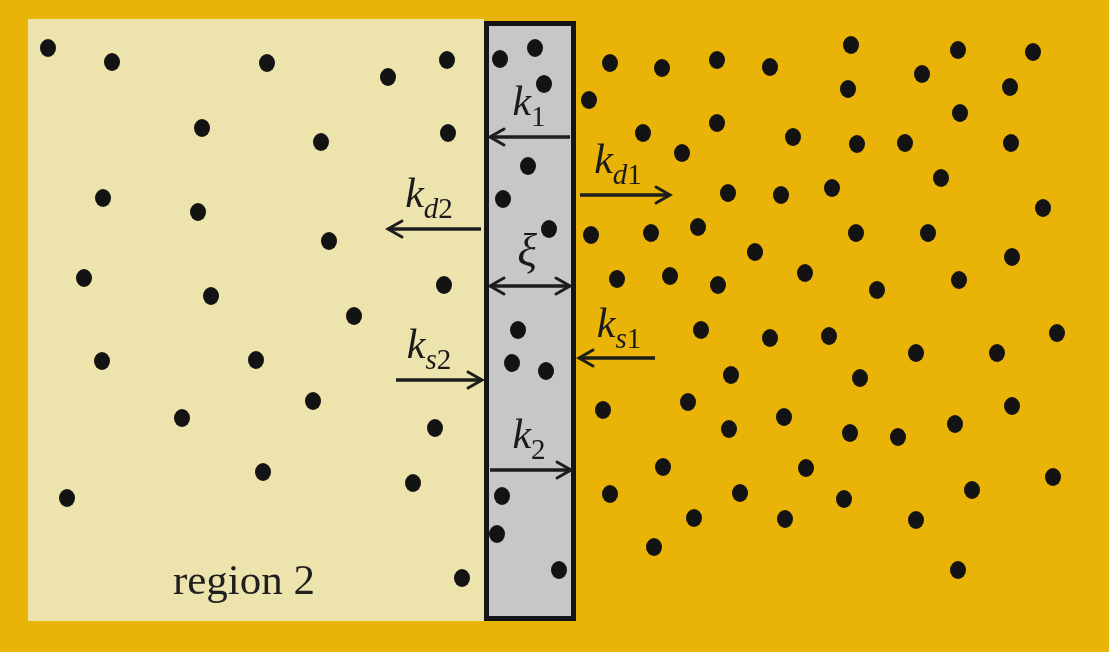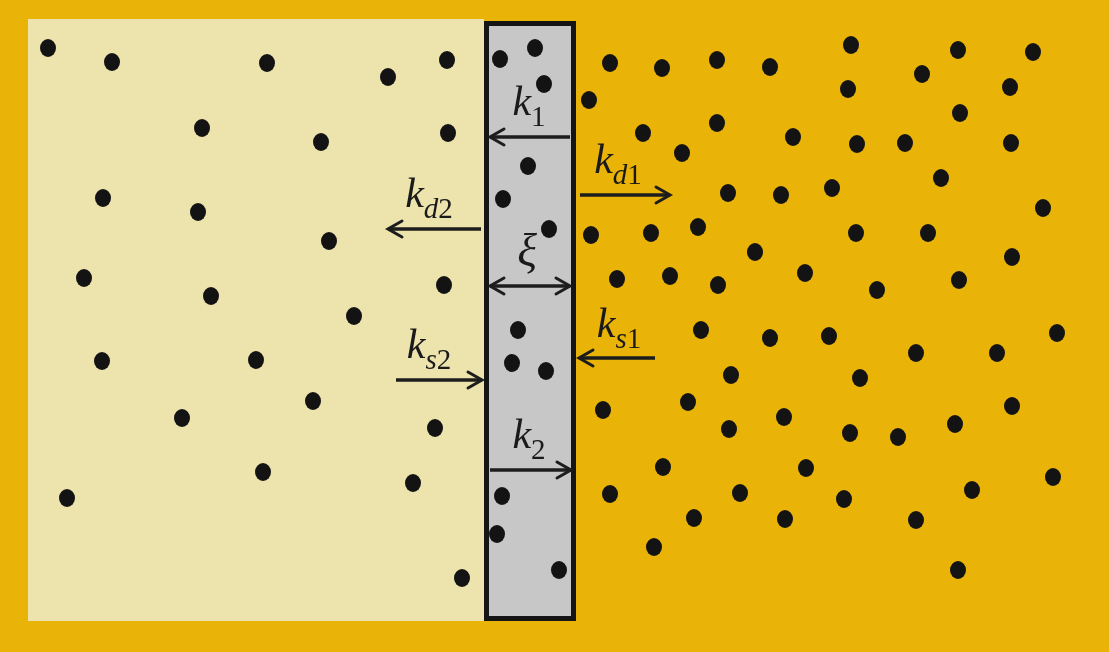--- a/index.html
+++ b/index.html
@@ -212,15 +212,16 @@
   </div>
 
   <div class="mlabel" style="left:429px; top:323px;">
     <span class="mbase">k</span><span class="msub"><span class="msub-it">s</span><span>2</span></span>
   </div>
 
   <div class="mlabel" style="left:529px; top:413px;">
     <span class="mbase">k</span><span class="msub"><span class="msub-it"></span><span>2</span></span>
   </div>
 
+  <div class="region-label" style="left:244px; top:558px;">region 2</div>
 
 
 </div>
 
 </body></html>

